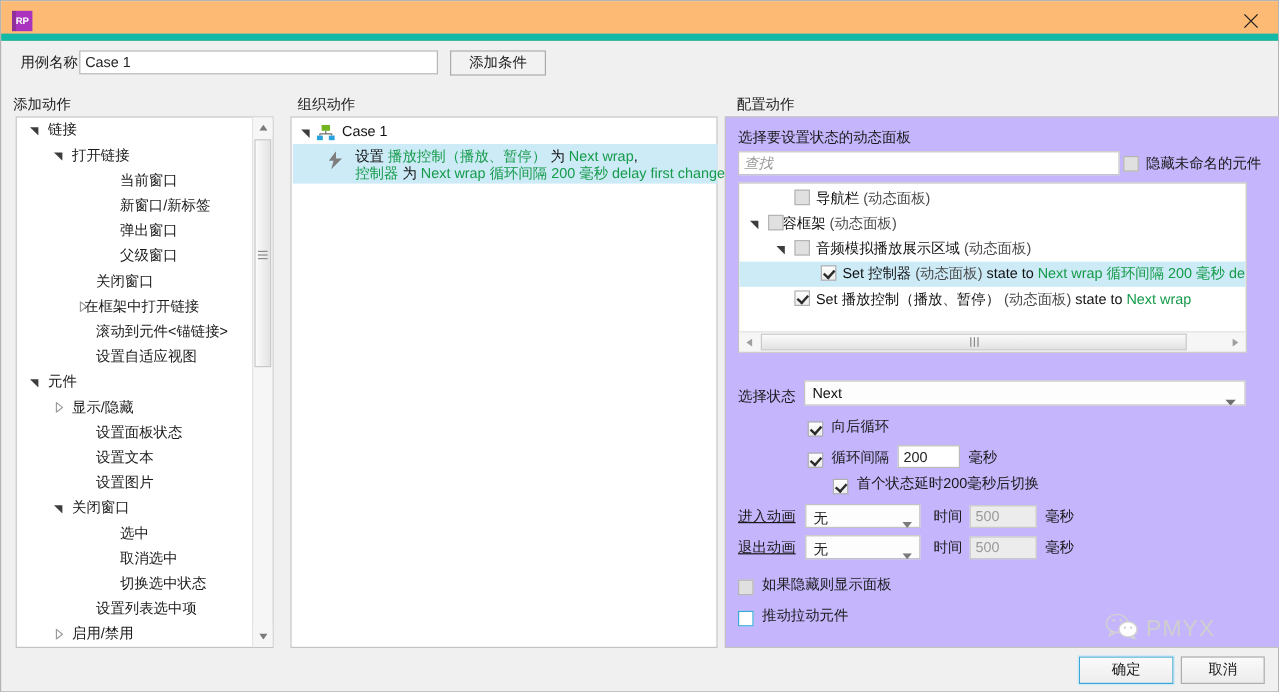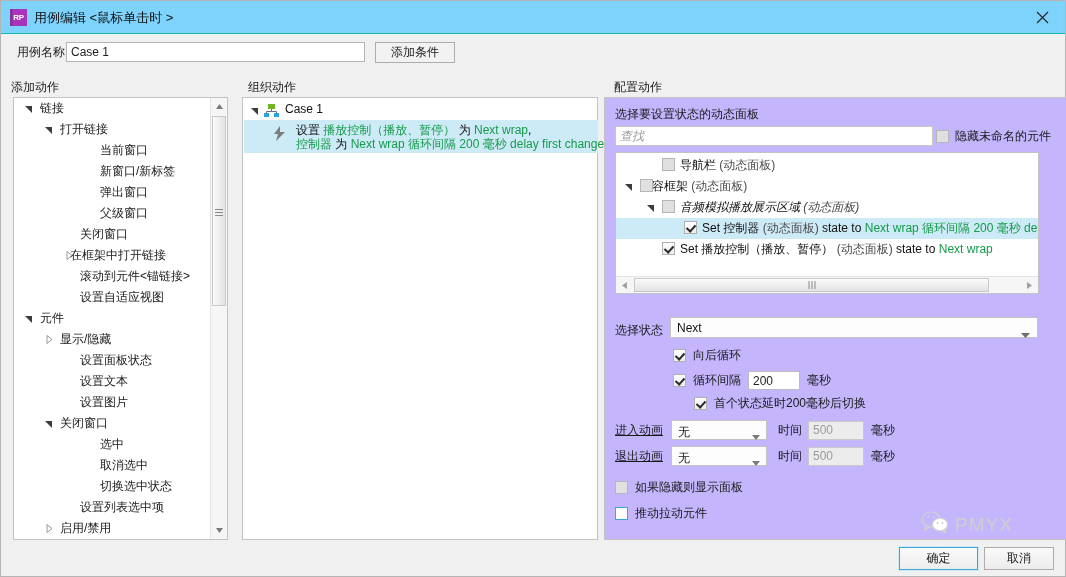--- a/index.html
+++ b/index.html
@@ -16,22 +16,22 @@
   #app {
     position: relative;
     width: 1066px; height: 577px;
     background: #f0f0f0;
     border: 1px solid #b4b4b4;
   }
 
   
   #titlebar {
     position: absolute; left: 0; top: 0; width: 1064px; height: 33px;
-    background: #7dd3fc;
-    border-bottom: 1px solid #14b8a6;
+    background: #fdba74;
+    border-bottom: 6px solid #14b8a6;
   }
   #rp-logo {
     position: absolute; left: 9px; top: 8px; width: 17px; height: 17px;
     background: linear-gradient(90deg,#8e2f9c 0 3px, #a933bd 3px 100%);
     display: flex; align-items: center; justify-content: center;
   }
   #rp-logo span {
     color: #fff; font-size: 8px; font-weight: bold; letter-spacing: -0.2px;
     font-family: "Liberation Sans", sans-serif;
   }
@@ -183,21 +183,21 @@
     border-width: 0 2px 2px 0; transform: rotate(42deg);
   }
   #state-label { position: absolute; left: 10px; top: 224px; font-size: 12px; }
   #state-select {
     position: absolute; left: 65px; top: 219px; width: 368px; height: 21px;
     border: 1px solid #c3c3c3; background: #fdfdfd;
   }
   #state-select .val { position: absolute; left: 6px; top: 3px; font-size: 12px; color: #111; }
   #state-select .caret { position: absolute; right: 7px; top: 9px; }
 
-  .opt-row { position: absolute; display: flex; align-items: center; gap: 7px; font-size: 12px; cursor: pointer; }
+  .opt-row { position: absolute; display: flex; align-items: flex-end; gap: 7px; font-size: 12px; cursor: pointer; }
   #opt-loop      { left: 68px; top: 249px; }
   #opt-interval  { left: 68px; top: 273px; }
   #opt-delay     { left: 89px; top: 297px; }
 
   #interval-input {
     width: 52px; height: 19px; border: 1px solid #bcbcbc; background: #fff;
     font-family: "Liberation Sans", sans-serif; font-size: 12px; padding: 0 4px;
     color: #222; outline: none;
   }
 
@@ -248,21 +248,20 @@
 </style>
 </head>
 <body>
 
 <div id="app">
 
   <div id="titlebar">
     <div id="rp-logo">
       <span>RP</span>
     </div>
-    <div id="window-title">用例编辑 &lt;鼠标单击时 &gt;</div>
     <div id="close-btn">
       <svg width="13" height="13" viewBox="0 0 13 13">
         <path d="M1 1 L12 12 M12 1 L1 12" stroke="#222" stroke-width="1.1" fill="none"></path>
       </svg>
     </div>
   </div>
 
   <div id="case-row">
     <div id="case-label">用例名称</div>
   </div>
@@ -385,21 +384,21 @@
     </div>
 
     <div id="cfg-tree-box">
       <div id="cfg-tree">
           <div class="trow" style="height: 21px; padding-left: 0px;"><span style="position:absolute;left:46px;top:3px" class="cb gray"></span><span style="margin-left:64px"><span style="color:#111">导航栏 </span><span style="color:#4a4a4a">(动态面板)</span></span></div>
           <div class="trow" style="height: 21px; padding-left: 0px;"><span class="twist" style="left:6px">
               <svg width="8" height="8" viewBox="0 0 8 8">
                 <path d="M0 1 L7 1 L7 8 Z" fill="#3c3c3c"></path>
               </svg>
             </span><span style="position:absolute;left:24px;top:3px" class="cb gray"></span><span style="margin-left:24px"><span style="color:#111">内容框架 </span><span style="color:#4a4a4a">(动态面板)</span></span></div>
-          <div class="trow" style="height: 21px; padding-left: 0px; font-style: italic;"><span class="twist" style="left:28px">
+          <div class="trow" style="height: 21px; padding-left: 0px;"><span class="twist" style="left:28px">
               <svg width="8" height="8" viewBox="0 0 8 8">
                 <path d="M0 1 L7 1 L7 8 Z" fill="#3c3c3c"></path>
               </svg>
             </span><span style="position:absolute;left:46px;top:3px" class="cb gray"></span><span style="margin-left:64px"><span style="color:#111">音频模拟播放展示区域 </span><span style="color:#4a4a4a">(动态面板)</span></span></div>
           <div class="trow" style="height: 21px; padding-left: 0px; background: rgb(205, 234, 247);"><span style="position:absolute;left:68px;top:3px" class="cb on"></span><span style="margin-left:86px"><span style="color:#111">Set </span><span style="color:#111">控制器</span><span style="color:#4a4a4a"> (动态面板)</span><span style="color:#111"> state to </span><span style="color:#159b4a">Next wrap 循环间隔 200 毫秒 delay first ch</span></span></div>
           <div class="trow" style="height: 21px; padding-left: 0px;"><span style="position:absolute;left:46px;top:3px" class="cb on"></span><span style="margin-left:64px"><span style="color:#111">Set </span><span style="color:#111">播放控制（播放、暂停）</span><span style="color:#4a4a4a"> (动态面板)</span><span style="color:#111"> state to </span><span style="color:#159b4a">Next wrap</span></span></div>
         </div>
       <div class="hsb">
         <div class="arrow lt">
           <svg width="5" height="7" viewBox="0 0 5 7">

